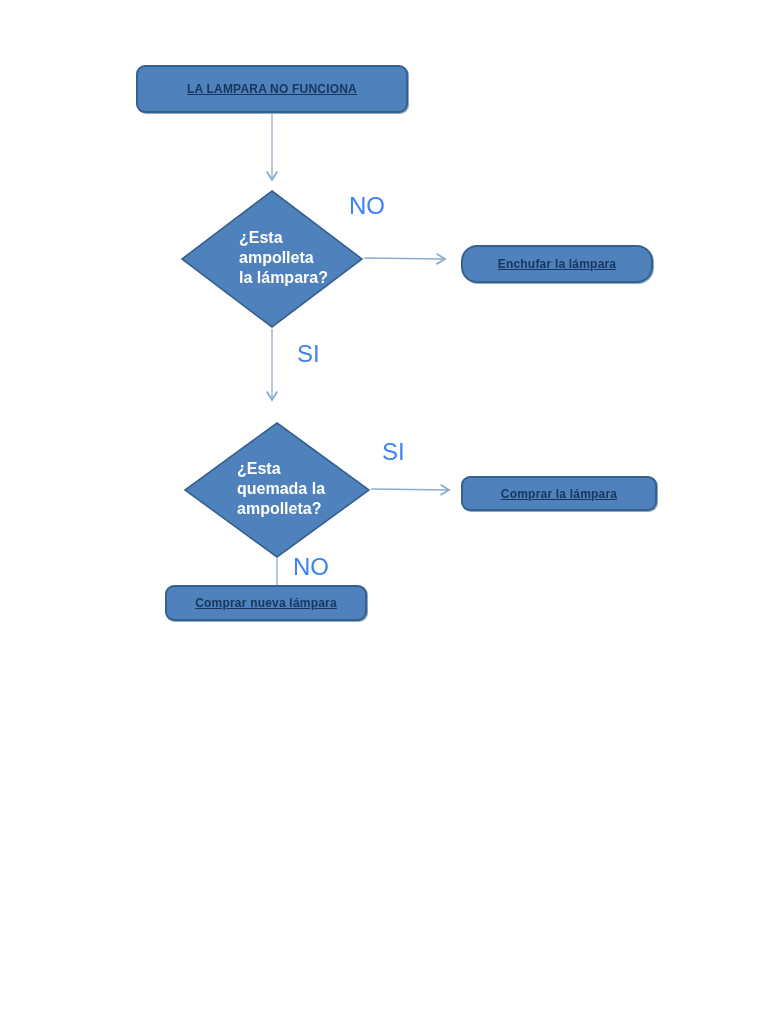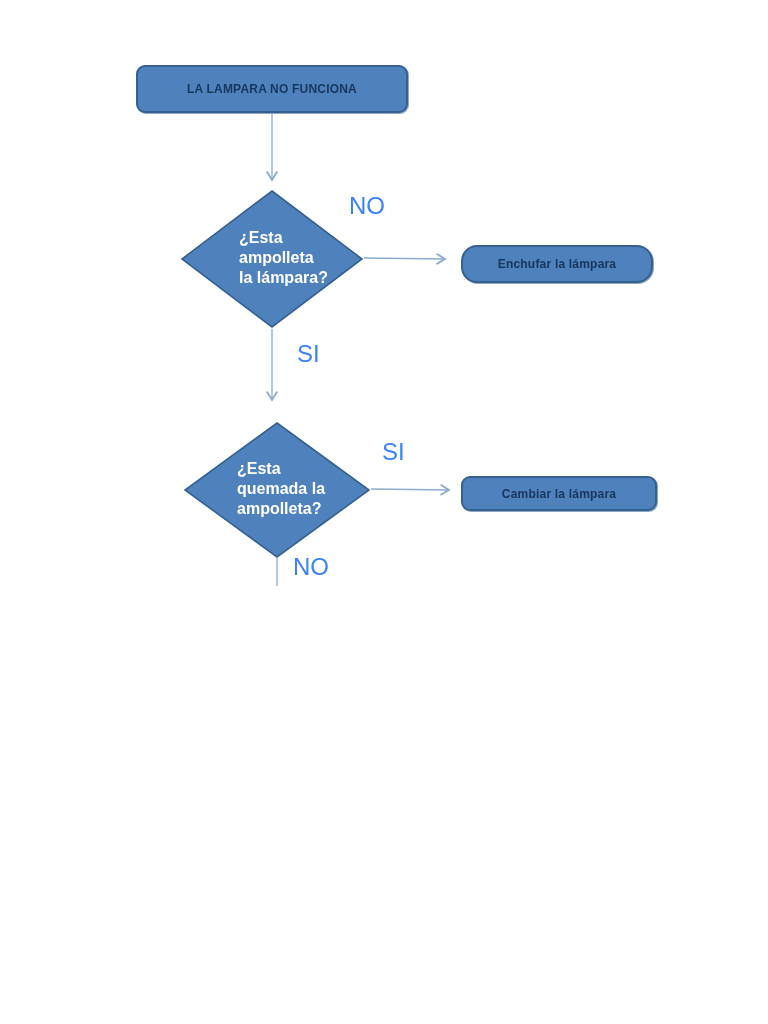--- a/index.html
+++ b/index.html
@@ -21,20 +21,21 @@
     border-radius: 9px;
     box-shadow: 1px 1px 0 rgba(53, 97, 143, 0.55);
     display: flex;
     align-items: center;
     justify-content: center;
     color: #17365d;
     font-weight: 700;
     font-size: 12px;
     letter-spacing: 0.2px;
     text-align: center;
+    text-decoration: underline;
   }
   .start-box   { left: 136px; top:  65px; width: 272px; height: 48px; }
   .plug-box    { left: 461px; top: 245px; width: 192px; height: 38px; border-radius: 16px; }
   .change-box  { left: 461px; top: 476px; width: 196px; height: 35px; }
   .buy-box     { left: 165px; top: 585px; width: 202px; height: 36px; }
 
   .diamond-text {
     position: absolute;
     z-index: 3;
     color: #ffffff;
@@ -95,22 +96,25 @@
     <span>Enchufar la lámpara</span>
   </div>
 
   <div class="diamond-text diamond-text-2">
     <div>¿Esta</div>
     <div>quemada la</div>
     <div>ampolleta?</div>
   </div>
 
   <div class="flow-box change-box">
-    <span>Cambiar la lámpara</span>
+    <span>Comprar la lámpara</span>
   </div>
 
+  <div class="flow-box buy-box">
+    <span>Comprar nueva lámpara</span>
+  </div>
 
   <div class="edge-label label-no-1">NO</div>
   <div class="edge-label label-si-1">SI</div>
   <div class="edge-label label-si-2">SI</div>
   <div class="edge-label label-no-2">NO</div>
 
 </div>
 
 </body></html>

